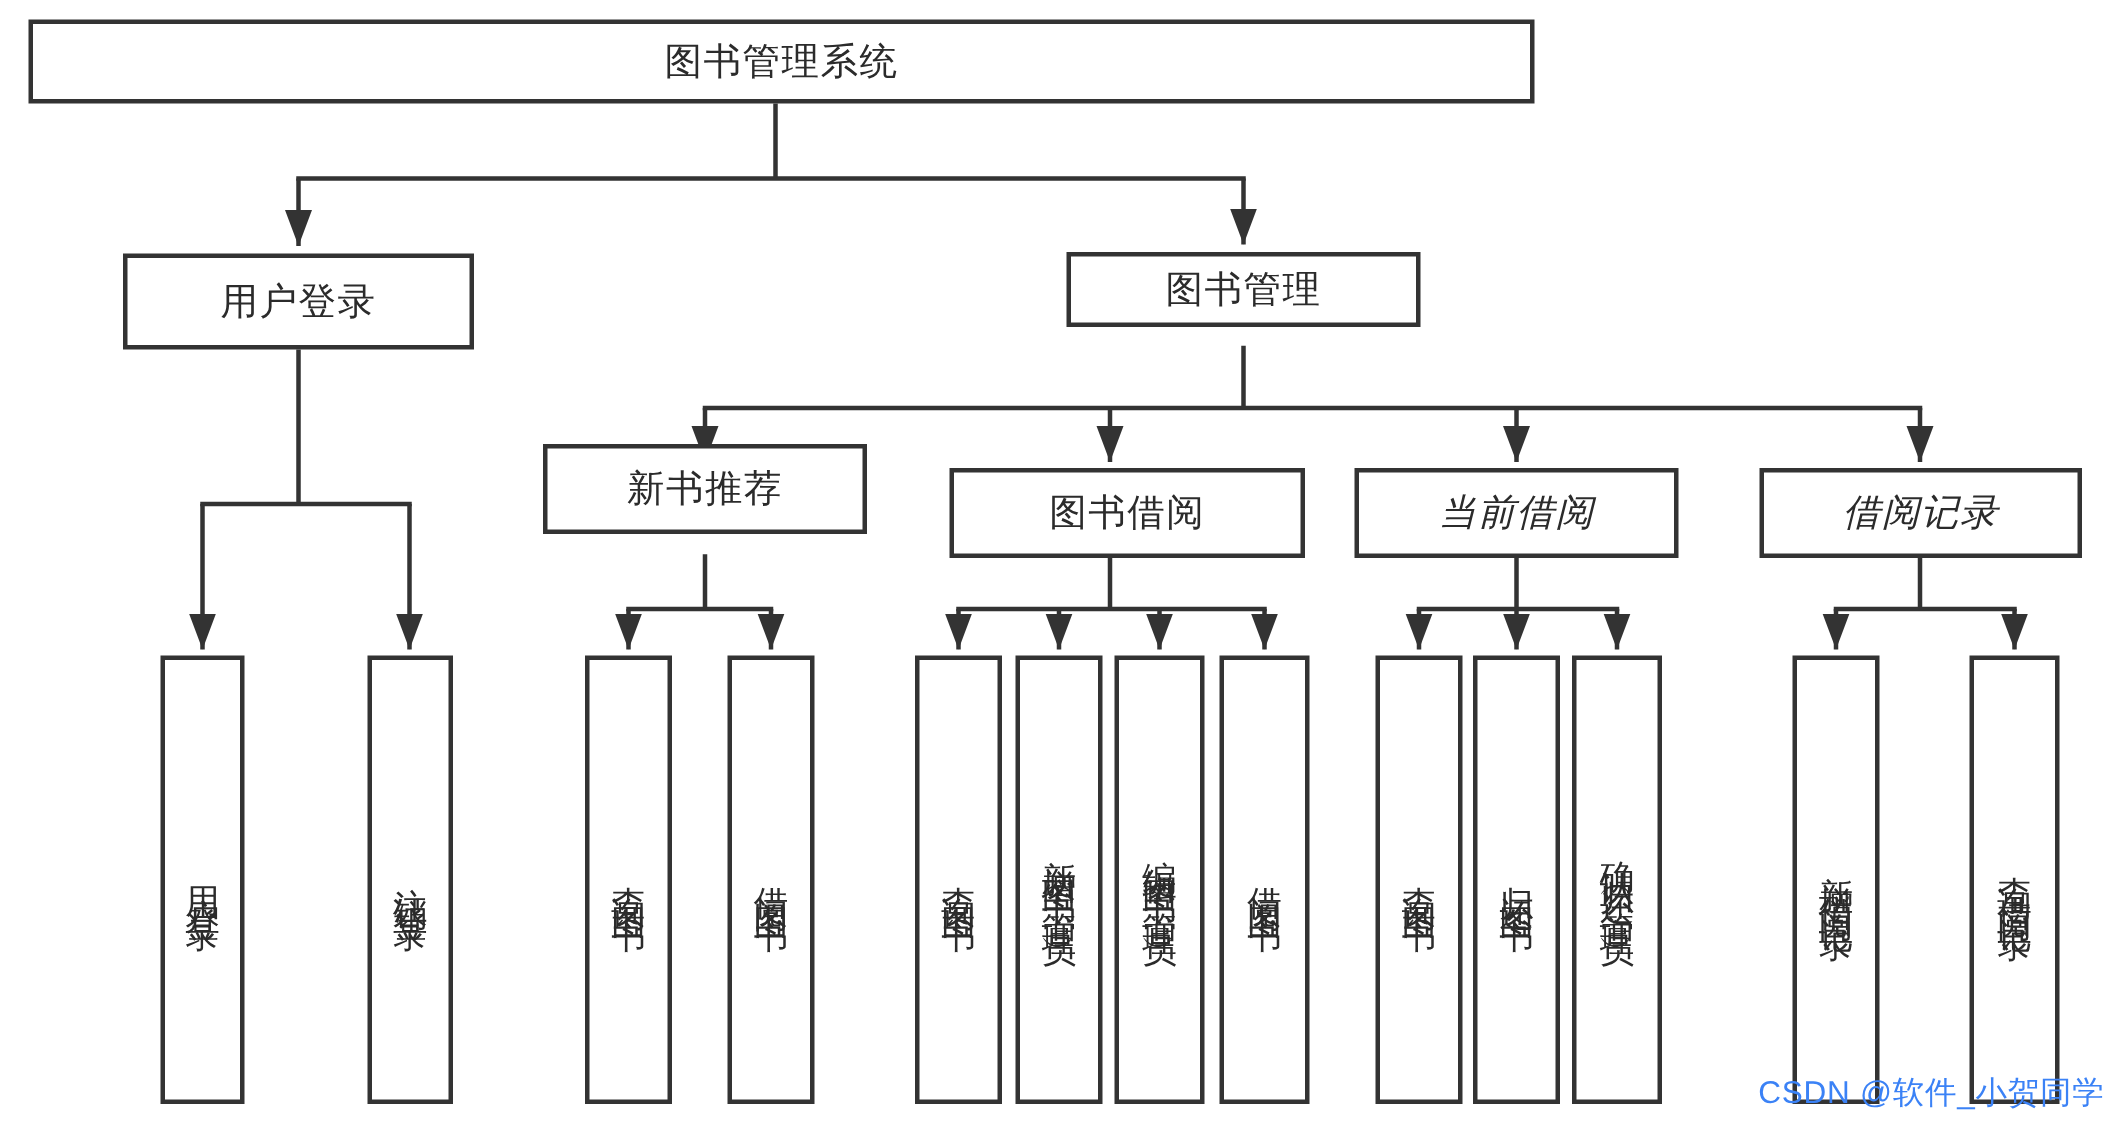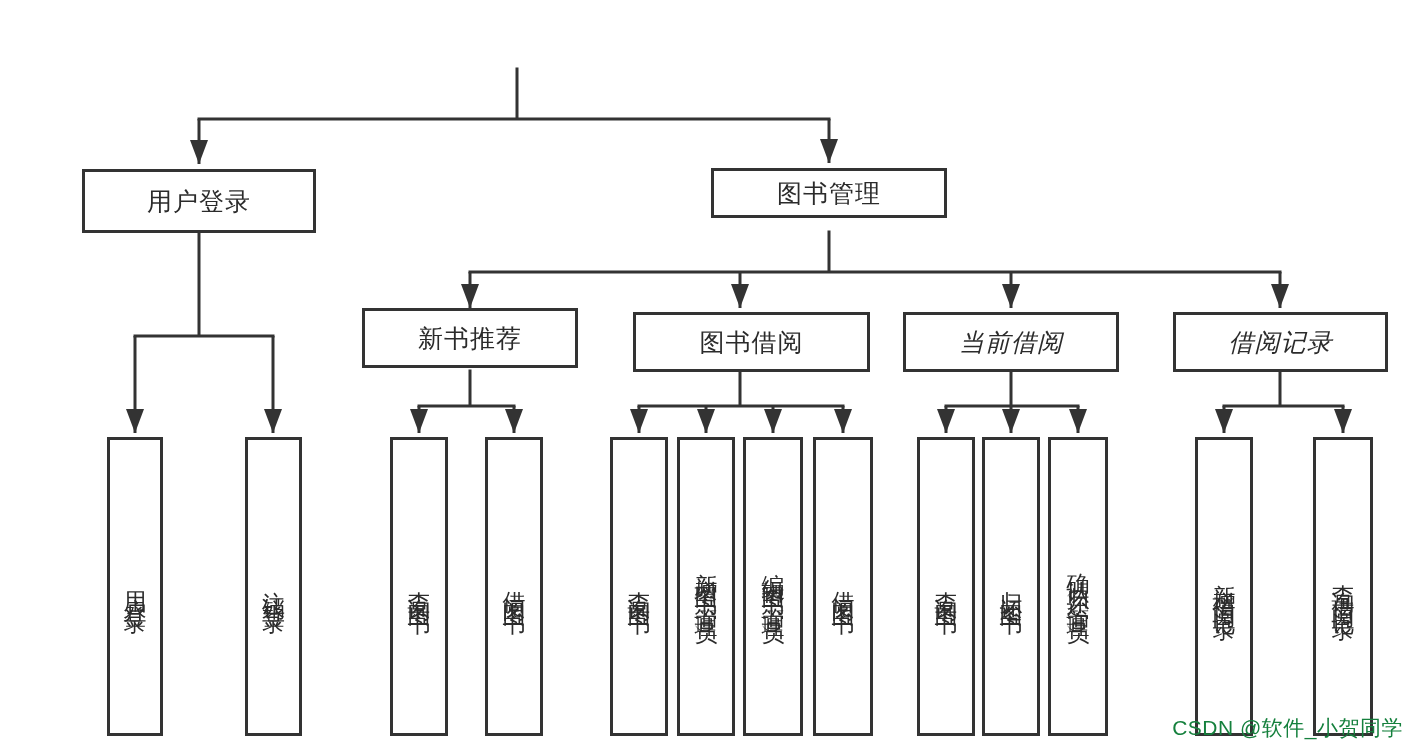--- a/index.html
+++ b/index.html
@@ -36,21 +36,21 @@
     font-size: 23px;
     letter-spacing: 7px;
     top: 437px;
     height: 299px;
   }
   .watermark {
     position: absolute;
     right: 2px;
     bottom: 5px;
     font-size: 21px;
-    color: #15803d;
+    color: #3b82f6;
     letter-spacing: 0.5px;
     white-space: nowrap;
     z-index: 5;
   }
 </style>
 </head>
 <body>
 
 <div class="canvas">
 
@@ -83,25 +83,26 @@
       <path d="M773,406 L773,433" marker-end="url(#arw)"></path>
       <path d="M843,406 L843,433" marker-end="url(#arw)"></path>
       <path d="M946,406 L946,433" marker-end="url(#arw)"></path>
       <path d="M1011,406 L1011,433" marker-end="url(#arw)"></path>
       <path d="M1078,406 L1078,433" marker-end="url(#arw)"></path>
       <path d="M1224,406 L1224,433" marker-end="url(#arw)"></path>
       <path d="M1343,406 L1343,433" marker-end="url(#arw)"></path>
     </g>
   </svg>
 
+  <div class="node hbox" style="left:19px; top:13px; width:1004px; height:56px;">图书管理系统</div>
 
   <div class="node hbox" style="left:82px; top:169px; width:234px; height:64px;">用户登录</div>
   <div class="node hbox" style="left:711px; top:168px; width:236px; height:50px;">图书管理</div>
 
-  <div class="node hbox" style="left:362px; top:308px; width:216px; height:60px;">新书推荐</div>
+  <div class="node hbox" style="left:362px; top:296px; width:216px; height:60px;">新书推荐</div>
   <div class="node hbox" style="left:633px; top:312px; width:237px; height:60px;">图书借阅</div>
   <div class="node hbox" style="left:903px; top:312px; width:216px; height:60px;font-style:italic;">当前借阅</div>
   <div class="node hbox" style="left:1173px; top:312px; width:215px; height:60px;font-style:italic;">借阅记录</div>
 
   <div class="node leaf" style="left:107px; width:56px;">用户登录</div>
   <div class="node leaf" style="left:245px; width:57px;">注销登录</div>
 
   <div class="node leaf" style="left:390px; width:58px;">查询图书</div>
   <div class="node leaf" style="left:485px; width:58px;">借阅图书</div>
 

